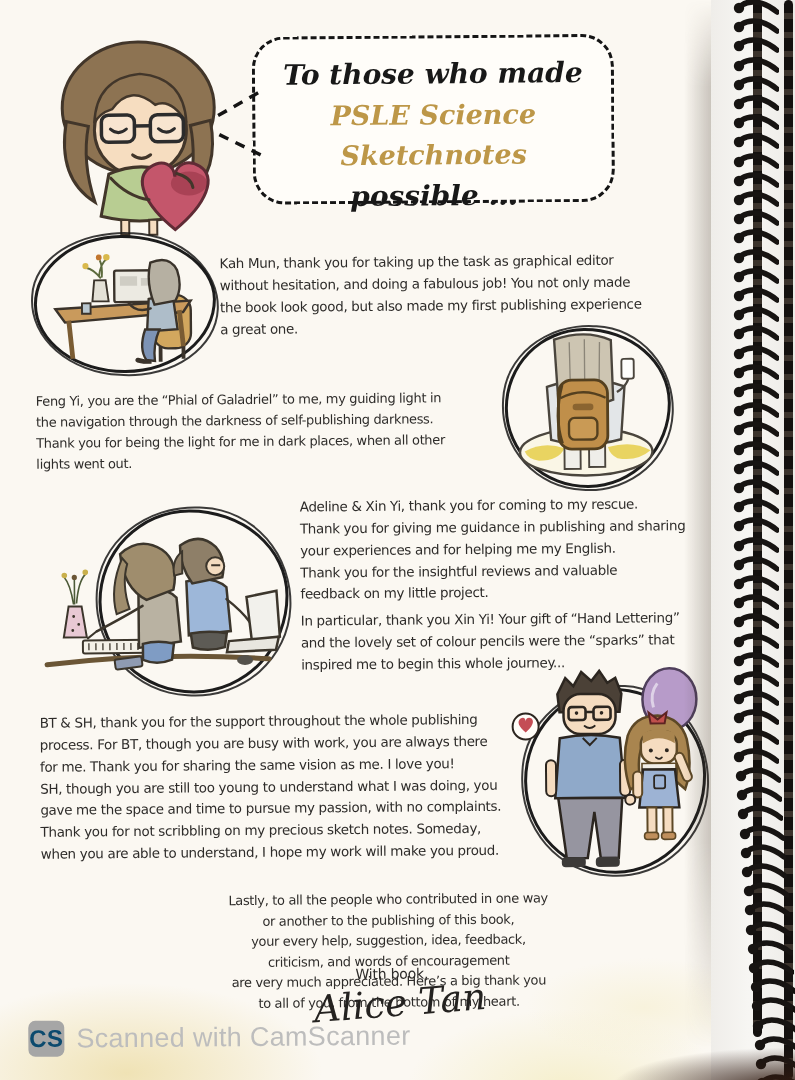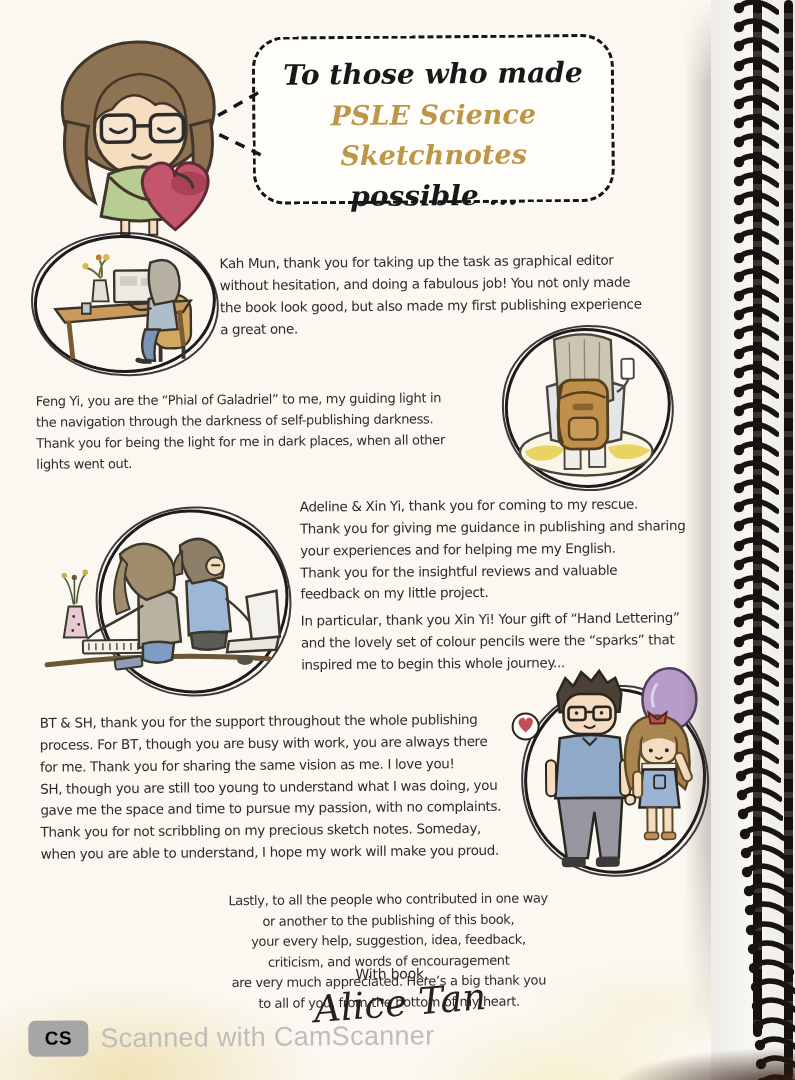--- a/index.html
+++ b/index.html
@@ -35,21 +35,21 @@
   .sketch-circle{position:absolute;border:3.5px solid #1c1c1c;border-radius:48% 52% 50% 50% / 50% 47% 53% 50%;}
   .sketch-circle::before{content:"";position:absolute;inset:-6px;border:2.5px solid rgba(25,25,25,.85);border-radius:52% 48% 50% 50% / 48% 52% 50% 52%;transform:rotate(3deg);}
   .art{position:absolute;}
   
   .para{position:absolute;white-space:pre-line;font-size:13.5px;line-height:1.62;letter-spacing:-0.35px;color:#2e2c2a;}
   .para-center{text-align:center;font-size:13px;line-height:1.58;}
   .with-love{position:absolute;font-size:14px;color:#2e2c2a;letter-spacing:-0.2px;}
   .signature{position:absolute;font-family:"DejaVu Serif",serif;font-style:italic;font-size:37px;color:#242220;transform:translateX(-50%) rotate(-4deg);}
   
   .watermark{position:absolute;left:24px;top:1018px;display:flex;align-items:center;gap:12px;}
-  .cs-badge{width:60px;height:36px;border-radius:7px;background:#a6a6a6;color:#000000;font-weight:bold;font-size:19px;display:flex;align-items:center;justify-content:center;letter-spacing:.5px;font-family:"Liberation Sans",sans-serif;}
+  .cs-badge{width:36px;height:36px;border-radius:7px;background:#a6a6a6;color:#0c4a6e;font-weight:bold;font-size:24px;display:flex;align-items:center;justify-content:center;letter-spacing:.5px;font-family:"Liberation Sans",sans-serif;}
   .cs-text{font-family:"Liberation Sans",sans-serif;font-size:27px;color:#bdbdbd;letter-spacing:.3px;}
 </style>
 </head>
 <body>
 
 <div class="scan">
   <div class="page">
     <div class="tilt">
 
       <div class="bubble">

